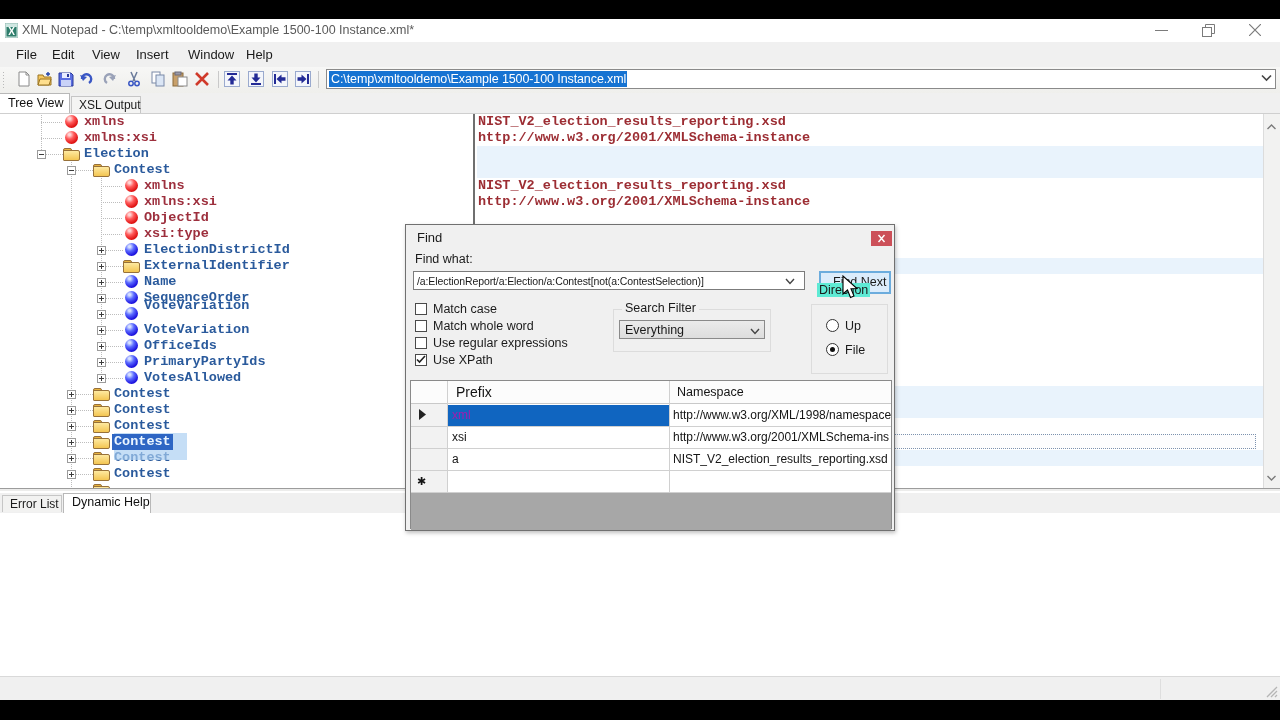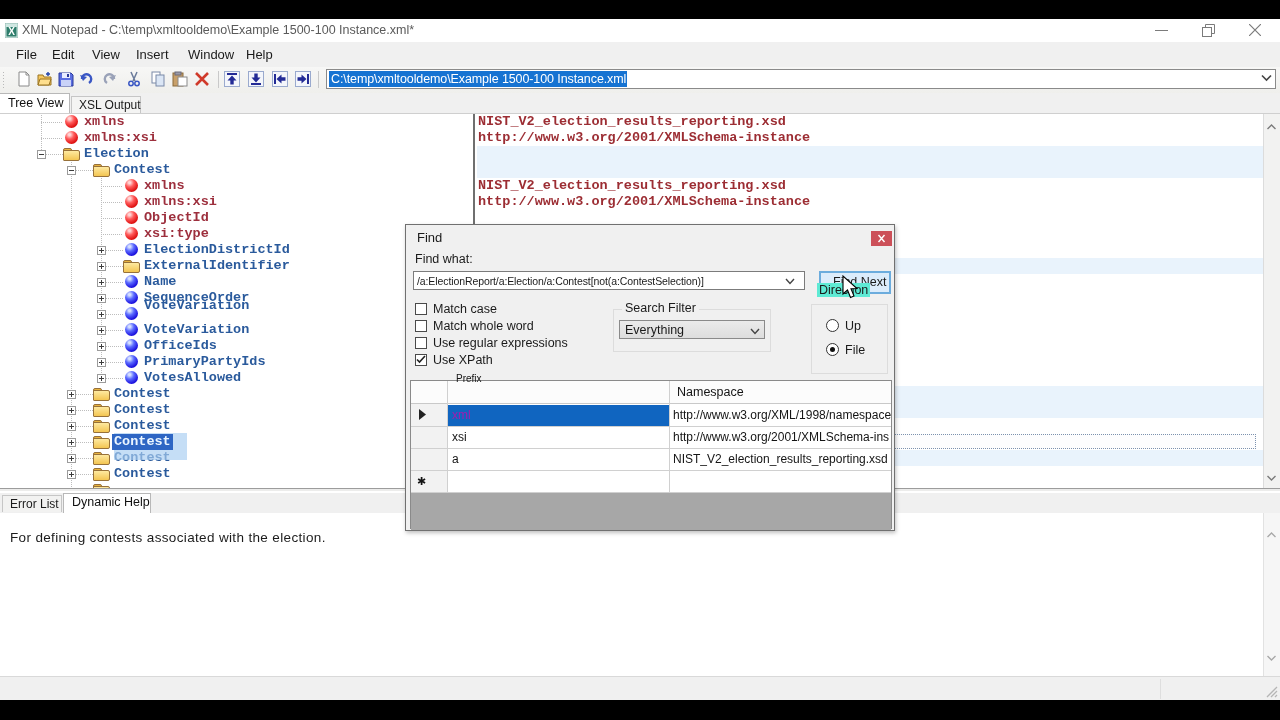--- a/index.html
+++ b/index.html
@@ -346,30 +346,20 @@
         <path d="M0.5 1 L4.5 5 L8.5 1" fill="none" stroke="#7a7a7a" stroke-width="1.4"></path>
       </svg>
 </div>
 <div id="split"></div>
 <div id="btabs">
 <div class="abs" style="left:2px;top:2px;width:60px;height:17px;background:#f2f2f1;border:1px solid #c6c6c6;border-bottom:none"></div>
 <div class="abs" style="left:10px;top:4px;font-size:12px;color:#1b1b1b">Error List</div>
 <div class="abs" style="left:63px;top:0px;width:88px;height:20px;background:#fff;border:1px solid #b8b8b8;border-bottom:none"></div>
 <div class="abs" style="left:72px;top:2px;font-size:12.5px;color:#111">Dynamic Help</div>
 </div>
-<div id="dh">
-<div class="abs" style="left:10px;top:17px;font-size:13.5px;letter-spacing:.35px;color:#1c1c1c">For defining contests associated with the election.</div>
-<div class="sb" style="left:1263px;top:0;width:17px;height:163px;background:#f6f6f6;border-left:1px solid #e2e2e2"></div>
-<svg class="abs" style="left:1267px;top:19px" width="9" height="6" viewBox="0 0 9 6">
-        <path d="M0.5 5 L4.5 1 L8.5 5" fill="none" stroke="#a8a8a8" stroke-width="1.4"></path>
-      </svg>
-<svg class="abs" style="left:1267px;top:142px" width="9" height="6" viewBox="0 0 9 6">
-        <path d="M0.5 1 L4.5 5 L8.5 1" fill="none" stroke="#a8a8a8" stroke-width="1.4"></path>
-      </svg>
-</div>
 <div id="status">
 <div class="abs" style="left:1160px;top:2px;width:1px;height:20px;background:#dedede"></div>
 <svg class="abs" style="left:1266px;top:9px" width="12" height="12" viewBox="0 0 12 12" stroke="#b5b5b5" stroke-width="1.3">
         <path d="M11 1 L1 11 M11 5 L5 11 M11 9 L9 11"></path>
       </svg>
 </div>
 <div id="dlg">
 <div class="lbl" style="left:11px;top:5px;font-size:13px">Find</div>
 <div class="abs" style="left:465px;top:6px;width:21px;height:15px;background:#cc5059"><svg width="21" height="15" viewBox="0 0 21 15">
           <path d="M7.5 4 L13.5 11 M13.5 4 L7.5 11" stroke="#fff" stroke-width="1.4"></path>
@@ -402,21 +392,21 @@
       </svg>
 <div class="grp" style="left:405px;top:79px;width:77px;height:70px"></div>
 <div class="lbl" style="left:411px;top:58px;background:#5eead4;padding:0 2px">Direction</div>
 <div class="abs" style="left:420px;top:94px;width:13px;height:13px;border:1px solid #333;border-radius:50%;background:#fff"></div>
 <div class="lbl" style="left:439px;top:94px">Up</div>
 <div class="abs" style="left:420px;top:118px;width:13px;height:13px;border:1px solid #333;border-radius:50%;background:#fff"></div>
 <div class="abs" style="left:424px;top:122px;width:5px;height:5px;border-radius:50%;background:#111"></div>
 <div class="lbl" style="left:439px;top:118px">File</div>
 <div class="abs" style="left:4px;top:155px;width:482px;height:149px;background:#fff;border:1px solid #8a8a8a"></div>
 <div class="abs" style="left:5px;top:156px;width:480px;height:23px;background:#fcfcfc;border-bottom:1px solid #c9c9c9"></div>
-<div class="gtxt" style="left:50px;top:148px;font-size:10px">Prefix</div>
+<div class="gtxt" style="left:50px;top:159px;font-size:14px">Prefix</div>
 <div class="gtxt" style="left:271px;top:160px;font-size:12.5px">Namespace</div>
 <div class="abs" style="left:5px;top:179px;width:36px;height:88px;background:#f2f2f2"></div>
 <div class="gridline" style="left:41px;top:156px;width:1px;height:111px"></div>
 <div class="gridline" style="left:263px;top:156px;width:1px;height:111px"></div>
 <div class="gridline" style="left:5px;top:201px;width:480px;height:1px"></div>
 <div class="gridline" style="left:5px;top:223px;width:480px;height:1px"></div>
 <div class="gridline" style="left:5px;top:245px;width:480px;height:1px"></div>
 <div class="gridline" style="left:5px;top:267px;width:480px;height:1px"></div>
 <div class="abs" style="left:42px;top:180px;width:221px;height:21px;background:#1065c0"></div>
 <div class="gtxt" style="left:46px;top:183px;color:#a21caf">xml</div>

